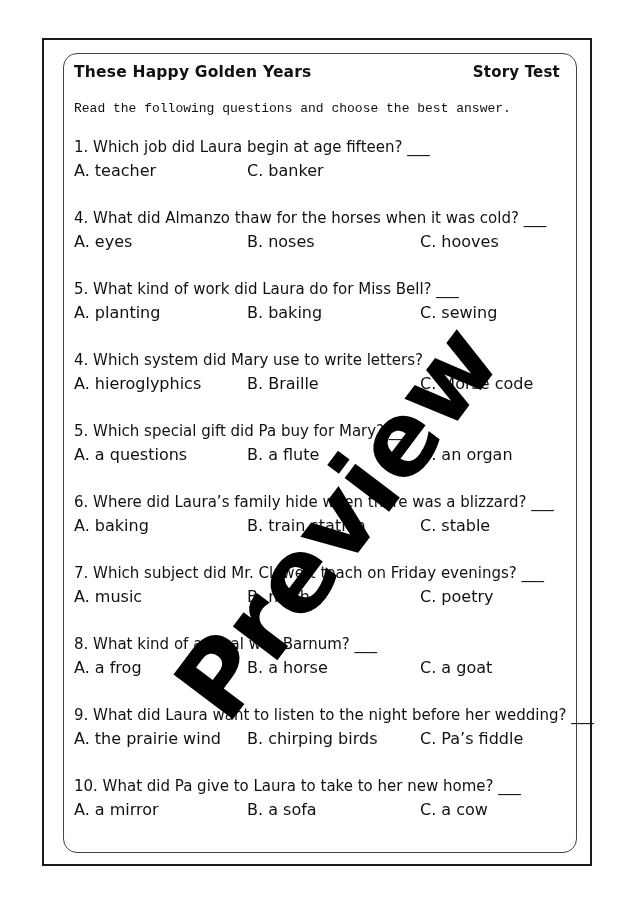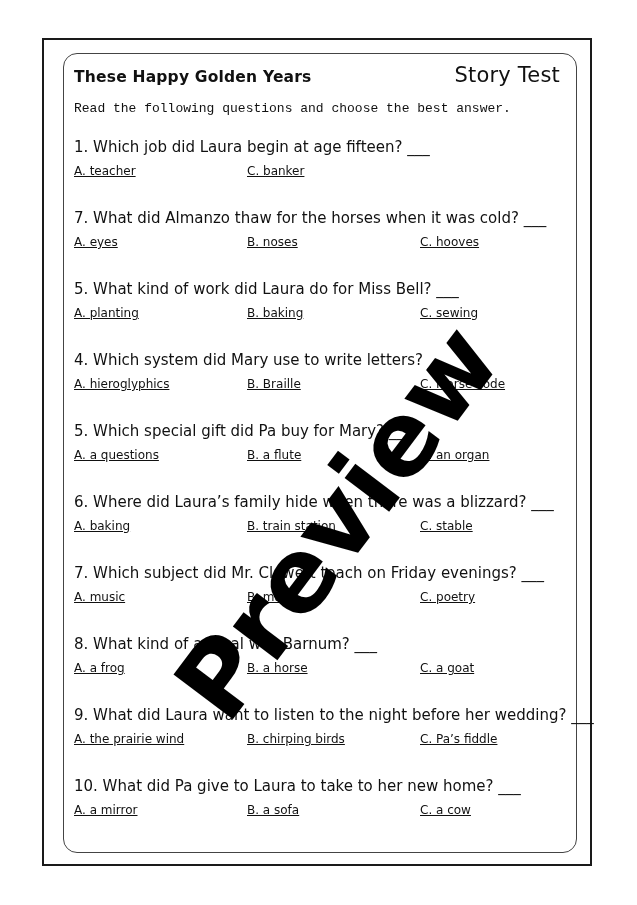--- a/index.html
+++ b/index.html
@@ -32,43 +32,42 @@
     align-items: baseline;
     height: 19px;
     margin-bottom: 18px;
   }
   .doc-title {
     font-size: 15.5px;
     font-weight: bold;
     letter-spacing: 0.2px;
   }
   .doc-subtitle {
-    font-size: 21px;
-    font-weight: normal;
+    font-size: 15px;
+    font-weight: bold;
     letter-spacing: 0.2px;
   }
   .instruction {
     font-size: 13px;
     line-height: 17px;
     margin-bottom: 21px;
     font-family: Liberation Mono, monospace;
   }
   .qblock { height: 71px; }
   .qline {
     font-size: 15px;
     line-height: 18px;
     white-space: pre;
   }
   .opts {
     margin-top: 6px;
     display: grid;
     grid-template-columns: 173px 173px auto;
-    font-size: 12px;
+    font-size: 16px;
     line-height: 18px;
-    text-decoration: underline;
   }
   .watermark {
     position: absolute;
     left: 337px; top: 522px;
     transform: translate(-50%, -50%) rotate(-53deg);
     font-size: 102px;
     font-weight: bold;
     color: #000;
     white-space: nowrap;
     z-index: 10;
@@ -90,21 +89,21 @@
 
     <div class="qblock">
       <div class="qline">1. Which job did Laura begin at age fifteen? ___</div>
       <div class="opts">
         <span>A. teacher</span>
         <span>C. banker</span>
       </div>
     </div>
 
     <div class="qblock">
-      <div class="qline">7. What did Almanzo thaw for the horses when it was cold? ___</div>
+      <div class="qline">4. What did Almanzo thaw for the horses when it was cold? ___</div>
       <div class="opts">
         <span>A. eyes</span>
         <span>B. noses</span>
         <span>C. hooves</span>
       </div>
     </div>
 
     <div class="qblock">
       <div class="qline">5. What kind of work did Laura do for Miss Bell? ___</div>
       <div class="opts">

